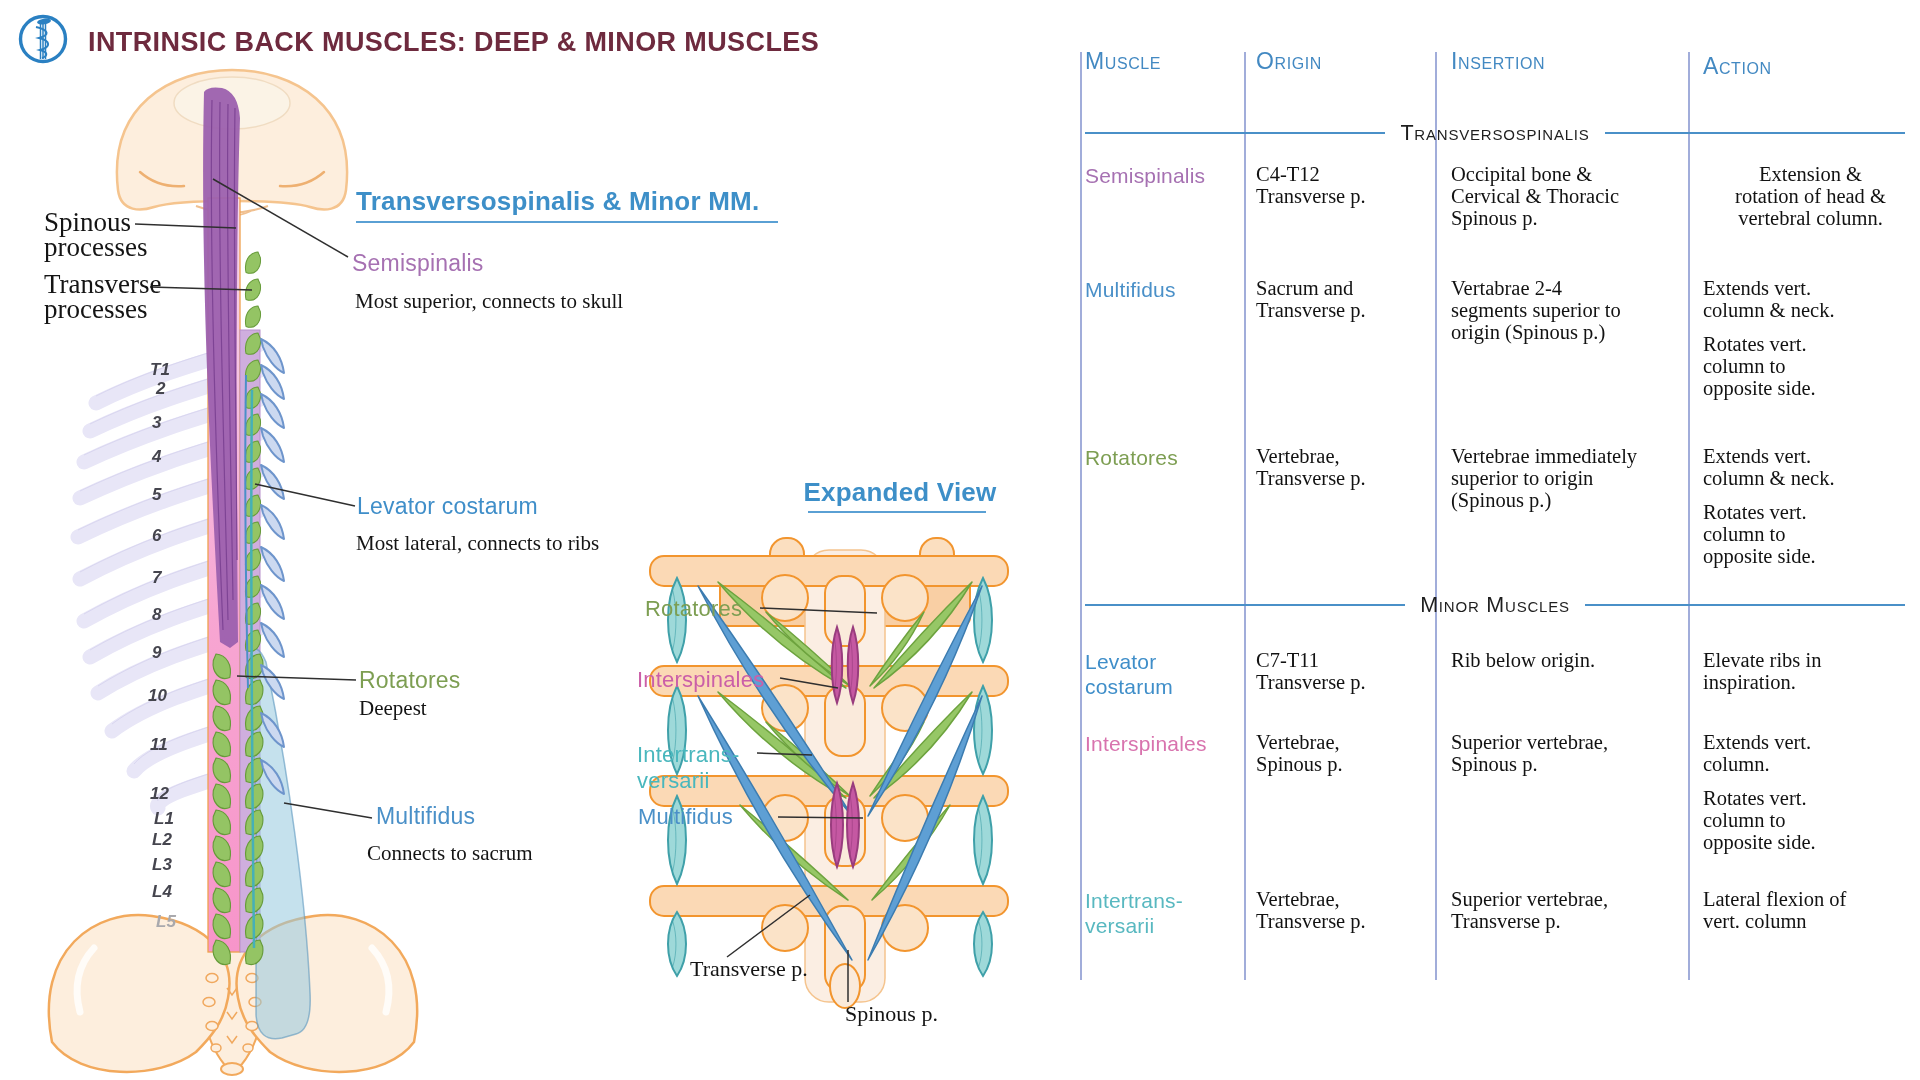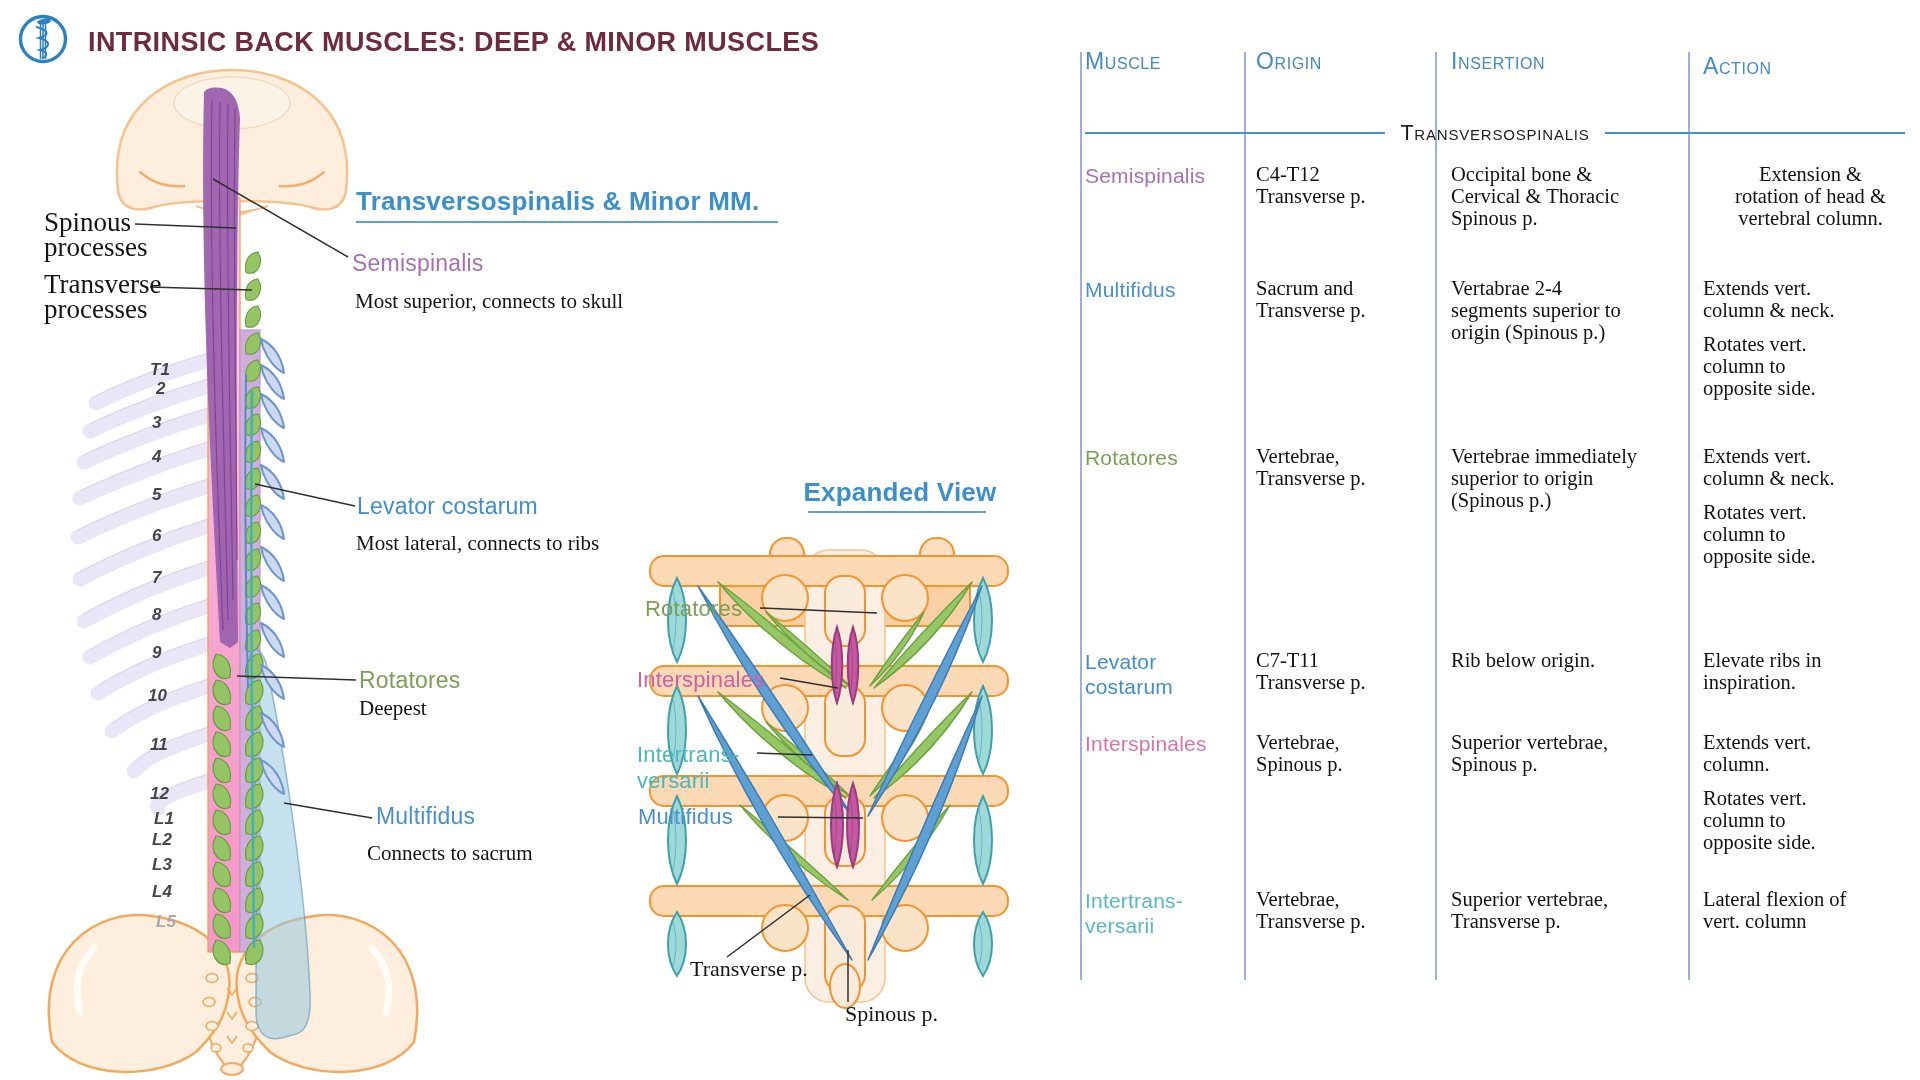--- a/index.html
+++ b/index.html
@@ -358,20 +358,25 @@
       <div class="muscle-cell" style="left: 1085px; top: 445px; color: rgb(125, 158, 82); width: 150px;">Rotatores</div>
       <div class="cell" style="left: 1256px; top: 445px; width: 172px;">Vertebrae,
 Transverse p.</div>
       <div class="cell" style="left: 1451px; top: 445px; width: 235px;">Vertebrae immediately
 superior to origin
 (Spinous p.)</div>
       <div class="cell" style="left: 1703px; top: 445px; width: 215px;"><div class="para">Extends vert.
 column &amp; neck.</div><div class="para">Rotates vert.
 column to
 opposite side.</div></div>
+      <div class="section-band" style="left: 1085px; top: 592px; width: 820px; height: 26px;">
+        <span class="band-line"></span>
+        <span class="band-title">Minor Muscles</span>
+        <span class="band-line"></span>
+      </div>
       <div class="muscle-cell" style="left: 1085px; top: 649px; color: rgb(63, 142, 201); width: 150px;">Levator
 costarum</div>
       <div class="cell" style="left: 1256px; top: 649px; width: 172px;">C7-T11
 Transverse p.</div>
       <div class="cell" style="left: 1451px; top: 649px; width: 235px;">Rib below origin.</div>
       <div class="cell" style="left: 1703px; top: 649px; width: 215px;"><div class="para">Elevate ribs in
 inspiration.</div></div>
       <div class="muscle-cell" style="left: 1085px; top: 731px; color: rgb(216, 115, 174); width: 150px;">Interspinales</div>
       <div class="cell" style="left: 1256px; top: 731px; width: 172px;">Vertebrae,
 Spinous p.</div>

